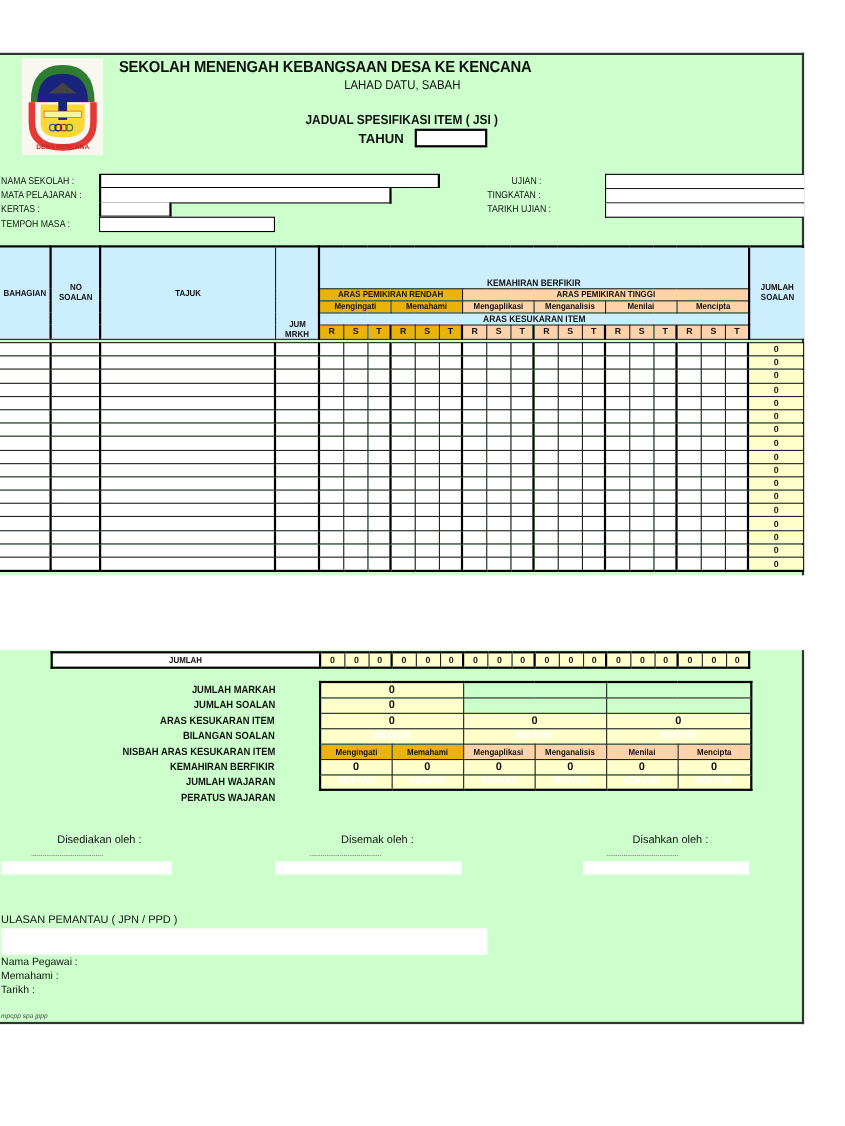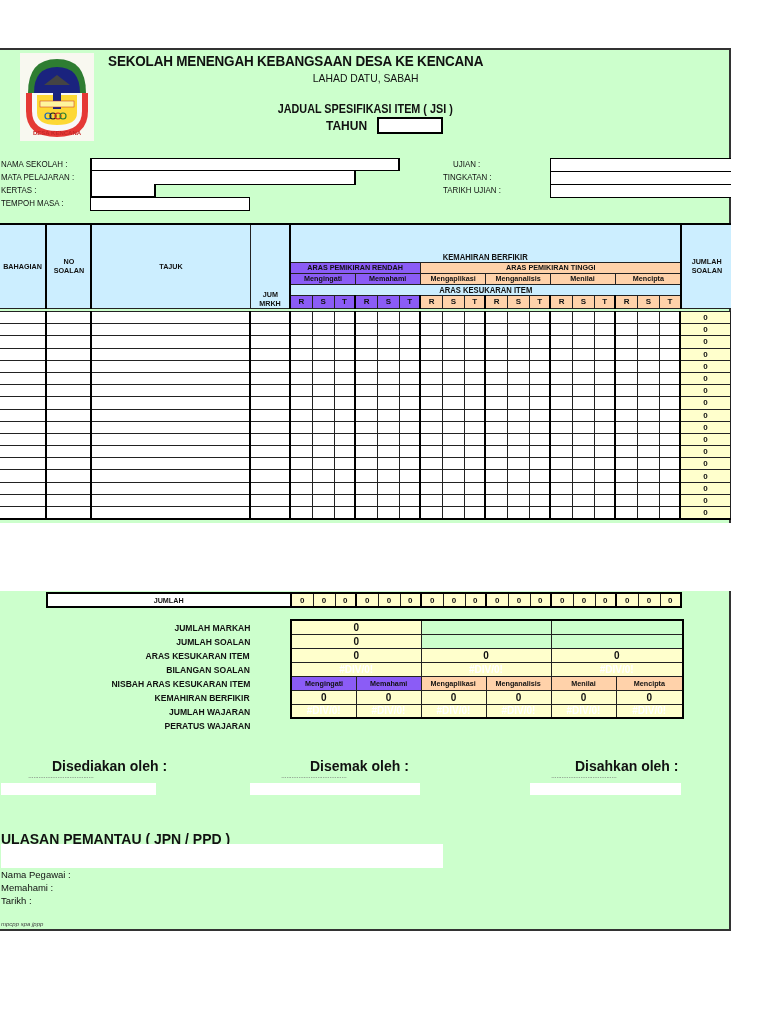--- a/index.html
+++ b/index.html
@@ -16,39 +16,39 @@
     .tahun-label { left: 326px; top: 119px; font-size: 12px; font-weight: bold; }
     .box { background: #fff; border: 1px solid #000; }
     .tahun-box { left: 377px; top: 117px; width: 66px; height: 17px; border-width: 2px; }
     .label-sm { font-size: 9px; font-weight: normal; white-space: nowrap; }
     .label-sm span { display:inline-block; transform: scaleX(0.88); transform-origin: left; }
 
     
     .grid { position: absolute; border-collapse: collapse; table-layout: fixed; }
     .grid td { border: 1px solid #222; font-size: 8px; font-weight: bold; text-align: center; padding: 0; overflow: hidden; white-space: nowrap; }
     .hdr { background: #cceeff; }
-    .lav { background: #8b5cf6; }
+    .lav { background: #eab308; }
     .peach { background: #ffd2aa; }
     .yel { background: #ffffcc; }
     .wht { background: #ffffff; }
     .thick-l { border-left: 2px solid #000 !important; }
     .thick-r { border-right: 2px solid #000 !important; }
     .thick-t { border-top: 2px solid #000 !important; }
     .thick-b { border-bottom: 2px solid #000 !important; }
     .cond { display:inline-block; transform: scaleX(0.9); }
     .datarow td { height: 12.2px; }
     .zero { font-weight: normal; font-size: 8px; }
 
     .sum-label { position:absolute; left: 0; width: 250px; text-align: right; font-size: 9.5px; font-weight: bold; white-space: nowrap; }
     .sum-label span { display:inline-block; transform: scaleX(0.9); transform-origin: right; }
     .sumgrid td { height: 14px; font-size: 10px; }
     .div0 { color: #ffffff; font-weight: normal; font-size: 9px; }
     .green { background: #ccffcc; }
 
-    .sig-label { font-size: 14px; font-weight: bold; }
+    .sig-label { font-size: 10px; font-weight: normal; }
     .dots { font-size: 8px; color: #777; letter-spacing: -0.5px; }
     .whitebar { background: #fff; }
     .plain { font-size: 9.5px; }
   </style>
 </head>
 <body>
 
 <div class="sheet"></div>
 
 <div class="abs" style="left:20px;top:53px;width:74px;height:88px;">
@@ -79,21 +79,21 @@
 <div class="abs label-sm" style="left:1px;top:159px;"><span>NAMA SEKOLAH :</span></div>
 <div class="abs label-sm" style="left:1px;top:172px;"><span>MATA PELAJARAN :</span></div>
 <div class="abs label-sm" style="left:1px;top:185px;"><span>KERTAS :</span></div>
 <div class="abs label-sm" style="left:1px;top:198px;"><span>TEMPOH MASA :</span></div>
 
 <div class="abs box" style="left:90px;top:158px;width:310px;height:13px;border-width:1px 2px 1px 2px;"></div>
 <div class="abs box" style="left:90px;top:171px;width:266px;height:14px;border-width:0 2px 1px 2px;"></div>
 <div class="abs box" style="left:90px;top:184px;width:66px;height:13px;border-width:0 2px 1px 2px;"></div>
 <div class="abs box" style="left:90px;top:197px;width:160px;height:14px;"></div>
 
-<div class="abs label-sm" style="left:453px;top:159px;"><span>UJIAN :</span></div>
+<div class="abs label-sm" style="left:465px;top:159px;"><span>UJIAN :</span></div>
 <div class="abs label-sm" style="left:443px;top:172px;"><span>TINGKATAN :</span></div>
 <div class="abs label-sm" style="left:443px;top:185px;"><span>TARIKH UJIAN :</span></div>
 <div class="abs box" style="left:550px;top:158px;width:181px;height:14px;border-right:none;"></div>
 <div class="abs box" style="left:550px;top:172px;width:181px;height:13px;border-top:none;border-right:none;"></div>
 <div class="abs box" style="left:550px;top:185px;width:181px;height:13px;border-top:none;border-right:none;"></div>
 
 <table class="grid" style="left:0;top:223px;width:731px;">
   <colgroup>
     <col style="width:46px">
       <col style="width:45px">

